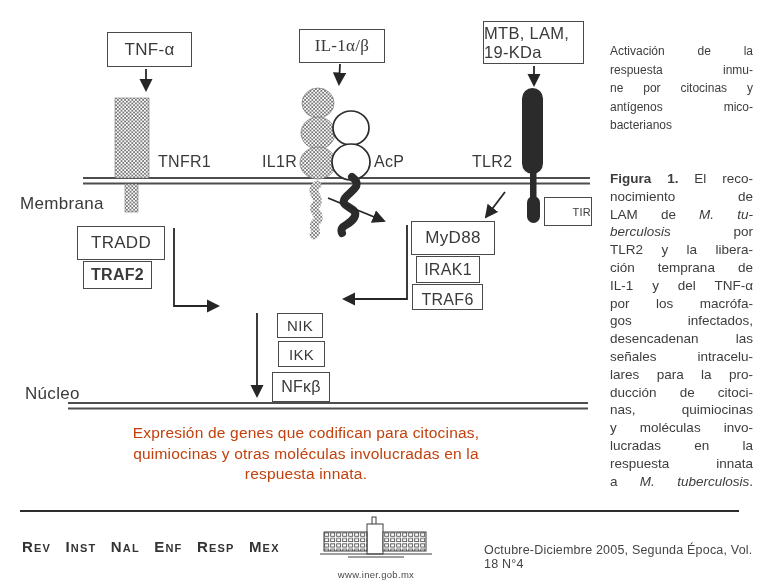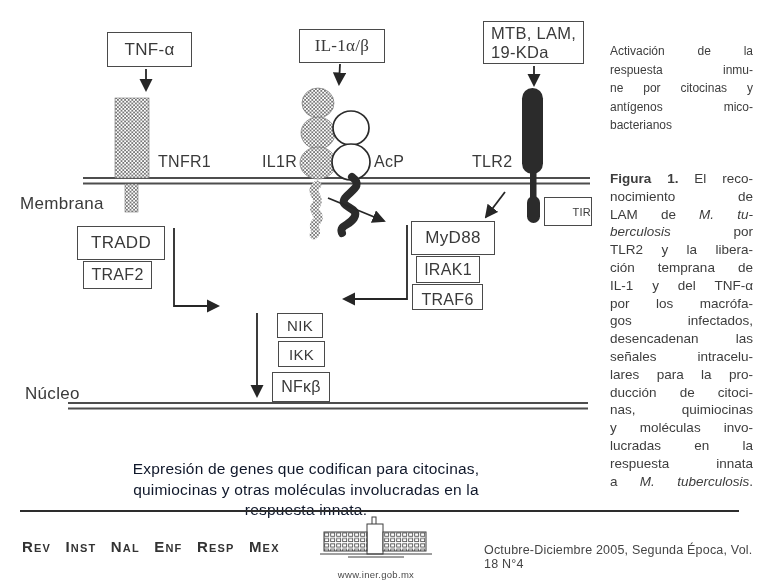--- a/index.html
+++ b/index.html
@@ -10,34 +10,34 @@
   }
   .page{position:absolute;inset:0;}
   svg.art{position:absolute;left:0;top:0;}
   .dbox{
     position:absolute;background:#fff;border:1.6px solid #4a4a4a;
     display:flex;align-items:center;justify-content:center;
     font-size:17px;color:#3a3a3a;box-sizing:border-box;letter-spacing:.3px;
   }
   .dbox.small{font-size:15px;}
   .dbox.multi{flex-direction:column;align-items:flex-start;justify-content:center;
-    padding-left:7px;line-height:19px;font-size:16.5px;}
+    line-height:19px;font-size:16.5px;}
   .diaglabel{position:absolute;font-size:16px;color:#3a3a3a;letter-spacing:.3px;white-space:nowrap;}
   .biglabel{font-size:17px;}
   .sidecol{position:absolute;left:610px;width:143px;font-size:12px;
     line-height:18.5px;color:#3d3d3d;}
   .caption{top:170px;font-size:13.5px;line-height:17.8px;}
   .heading{top:42px;}
   .justify .rl-line{text-align:justify;text-align-last:justify;}
   .justify.last-left .rl-line:last-child{text-align-last:left;}
   .center .rl-line{text-align:center;text-align-last:center;}
   .it{font-style:italic;}
   .bd{font-weight:bold;}
   .outcome{position:absolute;left:88px;top:423px;width:436px;
-    font-size:15.5px;line-height:20.5px;color:#0f172a;letter-spacing:.2px;margin-top:36px;}
+    font-size:15.5px;line-height:20.5px;color:#c2410c;letter-spacing:.2px;}
   .footrule{position:absolute;left:20px;top:510px;width:719px;height:2px;background:#2d2d2d;}
   .journalname{
     position:absolute;left:22px;top:538px;font-variant:small-caps;font-weight:bold;
     font-size:15px;letter-spacing:1.2px;word-spacing:9px;color:#333;
   }
   .bldgwrap{position:absolute;left:317px;top:516px;width:118px;text-align:center;}
   .bldgurl{font-size:9.5px;color:#4a4a4a;margin-top:1px;letter-spacing:.3px;}
   .issue{position:absolute;left:484px;top:543px;font-size:12.5px;color:#454545;letter-spacing:.2px;}
 </style>
 </head>
@@ -121,21 +121,21 @@
   <span class="diaglabel biglabel" style="left:20px;top:194px;">Membrana</span>
   <span class="diaglabel biglabel" style="left:25px;top:384px;">Núcleo</span>
 
   <div class="dbox" style="left:544px;top:197px;width:48px;height:29px;font-size:11px;justify-content:flex-end;">
     <span>TIR</span>
   </div>
 
   <div class="dbox" style="left:77px;top:226px;width:88px;height:34px;">
     <span>TRADD</span>
   </div>
-  <div class="dbox" style="left:83px;top:261px;width:69px;height:28px;font-size:16px;">
+  <div class="dbox" style="left:83px;top:261px;width:69px;height:28px;font-size:16px;font-weight:bold;">
     <span>TRAF2</span>
   </div>
 
   <div class="dbox" style="left:411px;top:221px;width:84px;height:34px;">
     <span>MyD88</span>
   </div>
   <div class="dbox" style="left:416px;top:256px;width:64px;height:27px;font-size:16px;">
     <span>IRAK1</span>
   </div>
   <div class="dbox" style="left:412px;top:284px;width:71px;height:26px;font-size:16px;align-items:flex-end;">

